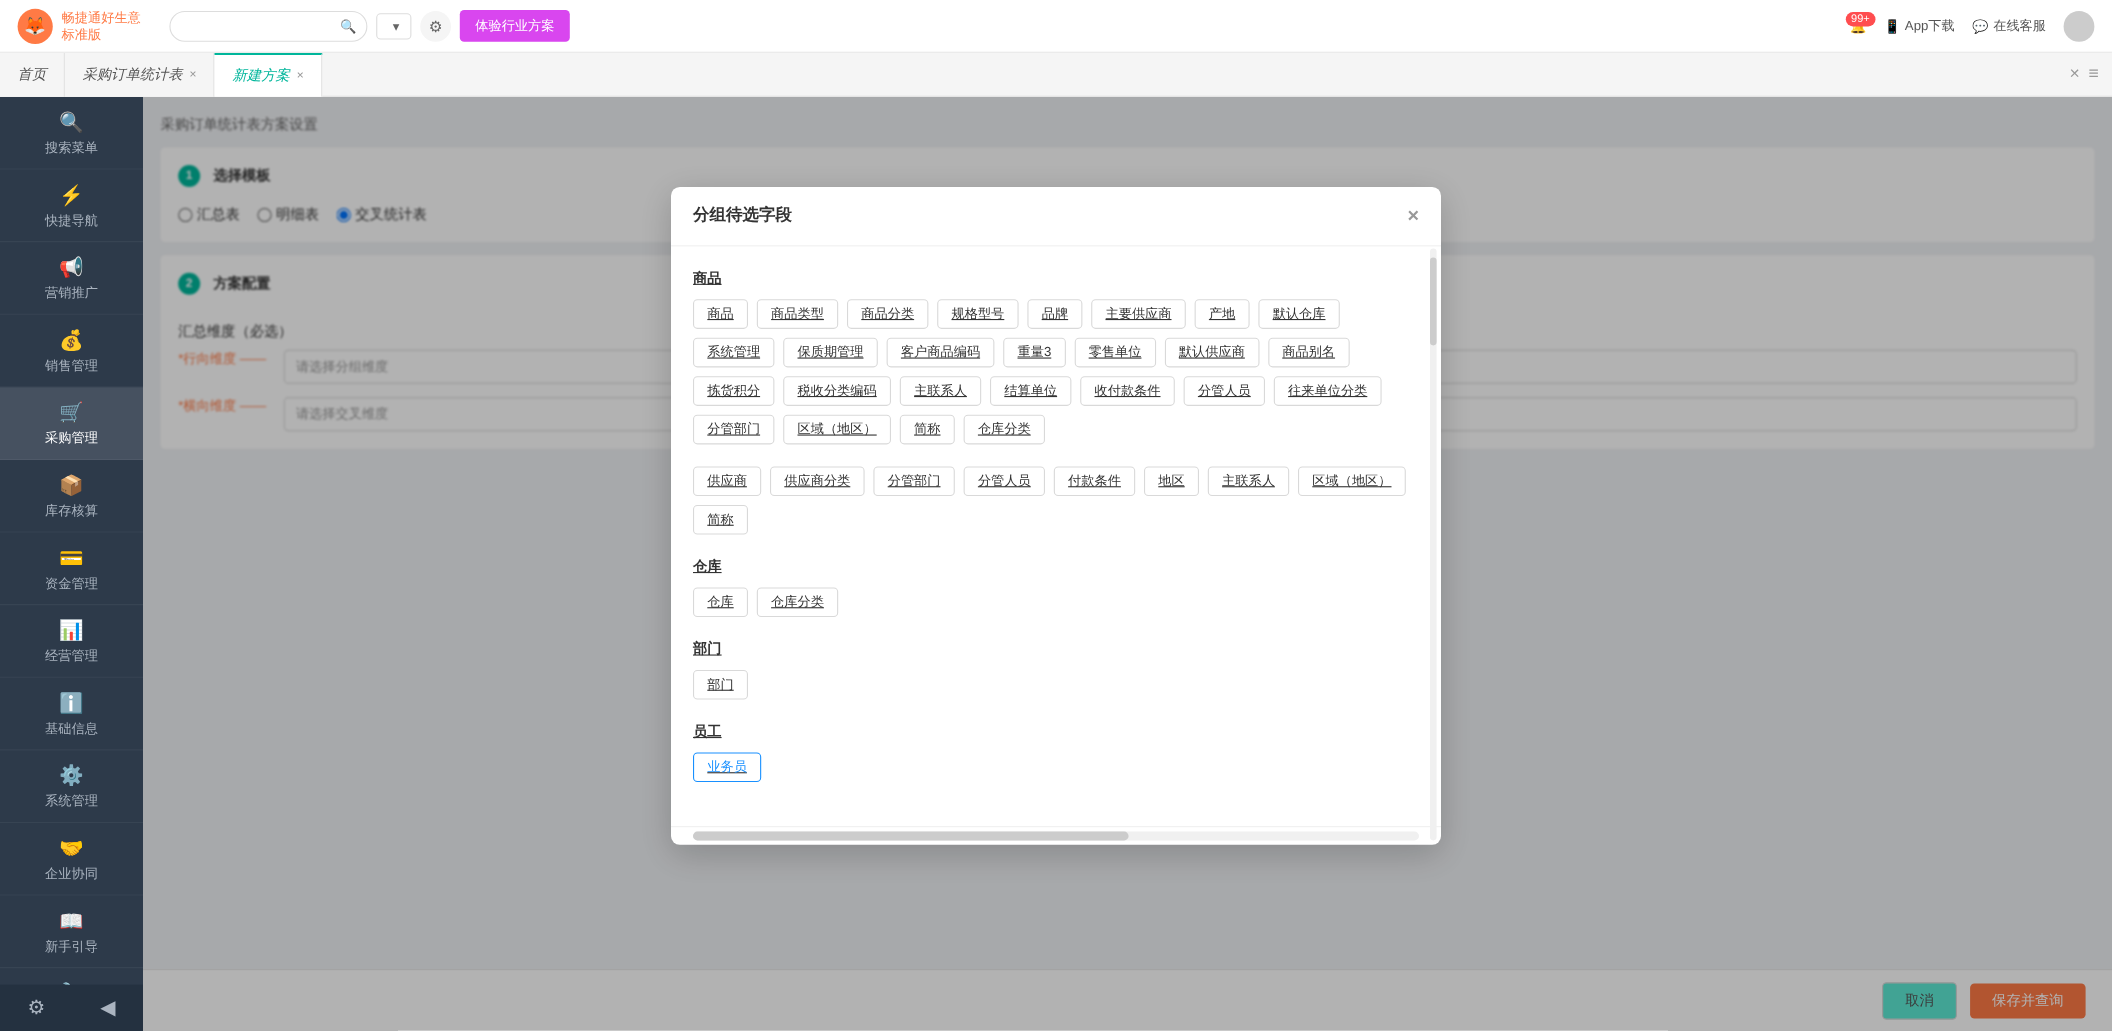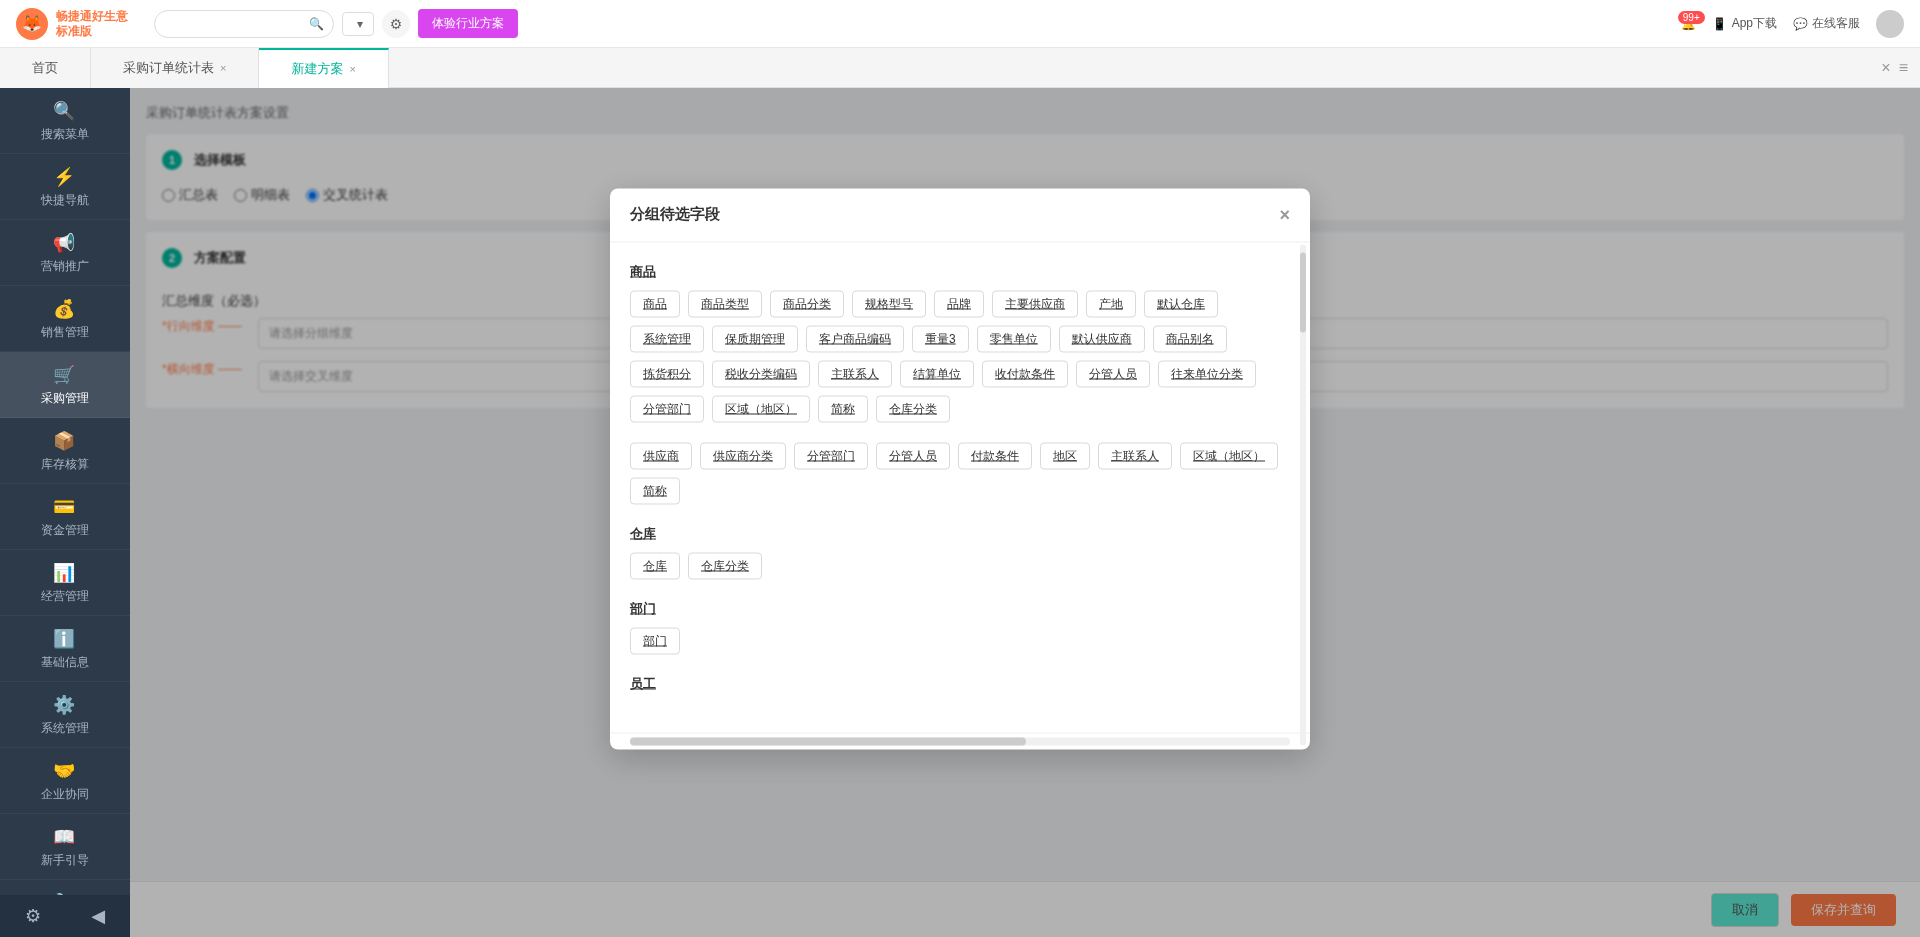--- a/index.html
+++ b/index.html
@@ -23,21 +23,21 @@
       width: 130px;
       gap: 8px;
     }
     .logo-icon {
       width: 32px; height: 32px;
       background: #ff7a45;
       border-radius: 50%;
       display: flex; align-items: center; justify-content: center;
       color: white; font-size: 16px; font-weight: bold;
     }
-    .logo-text { font-size: 12px; color: #ff7a45; font-weight: bold; line-height: 1.2; }
+    .logo-text { font-size: 12px; color: #ff7a45; font-weight: normal; line-height: 1.2; }
     .header-search {
       flex: 0 0 180px;
       margin-left: 8px;
       position: relative;
     }
     .header-search input {
       width: 100%;
       height: 28px;
       border: 1px solid #ddd;
       border-radius: 14px;
@@ -106,27 +106,28 @@
       height: 40px;
       background: #f5f5f5;
       display: flex;
       align-items: center;
       border-bottom: 1px solid #e0e0e0;
       z-index: 99;
       padding-left: 0;
     }
     .tab-item {
       height: 40px;
-      padding: 0 32px;
+      padding: 0 16px;
       display: flex; align-items: center; gap: 6px;
       font-size: 13px;
       cursor: pointer;
       border-right: 1px solid #e0e0e0;
       color: #555;
       background: #f5f5f5;
+      font-style: italic;
     }
     .tab-item.active {
       background: #fff;
       color: #00b69b;
       border-top: 2px solid #00b69b;
       justify-content: flex-end;
     }
     .tab-close {
       font-size: 11px; color: #999; cursor: pointer;
     }
@@ -532,20 +533,23 @@
 
     <div class="field-section">
       <div class="field-section-title">部门</div>
       <div class="field-tags">
         <span class="field-tag">部门</span>
       </div>
     </div>
 
     <div class="field-section">
       <div class="field-section-title">员工</div>
+      <div class="field-tags">
+        <span class="field-tag active-blue">业务员</span>
+      </div>
     </div>
 
   </div>
 
   <div style="position:absolute; right:4px; top:56px; bottom:4px; width:6px; background:#f0f0f0; border-radius:3px;">
     <div style="width:6px; height:80px; background:#ccc; border-radius:3px; position:absolute; top:8px;"></div>
   </div>
 
   <div style="border-top:1px solid #f0f0f0; padding:4px 20px; display:flex; align-items:center;">
     <div style="flex:1; height:8px; background:#f0f0f0; border-radius:4px; position:relative;">

